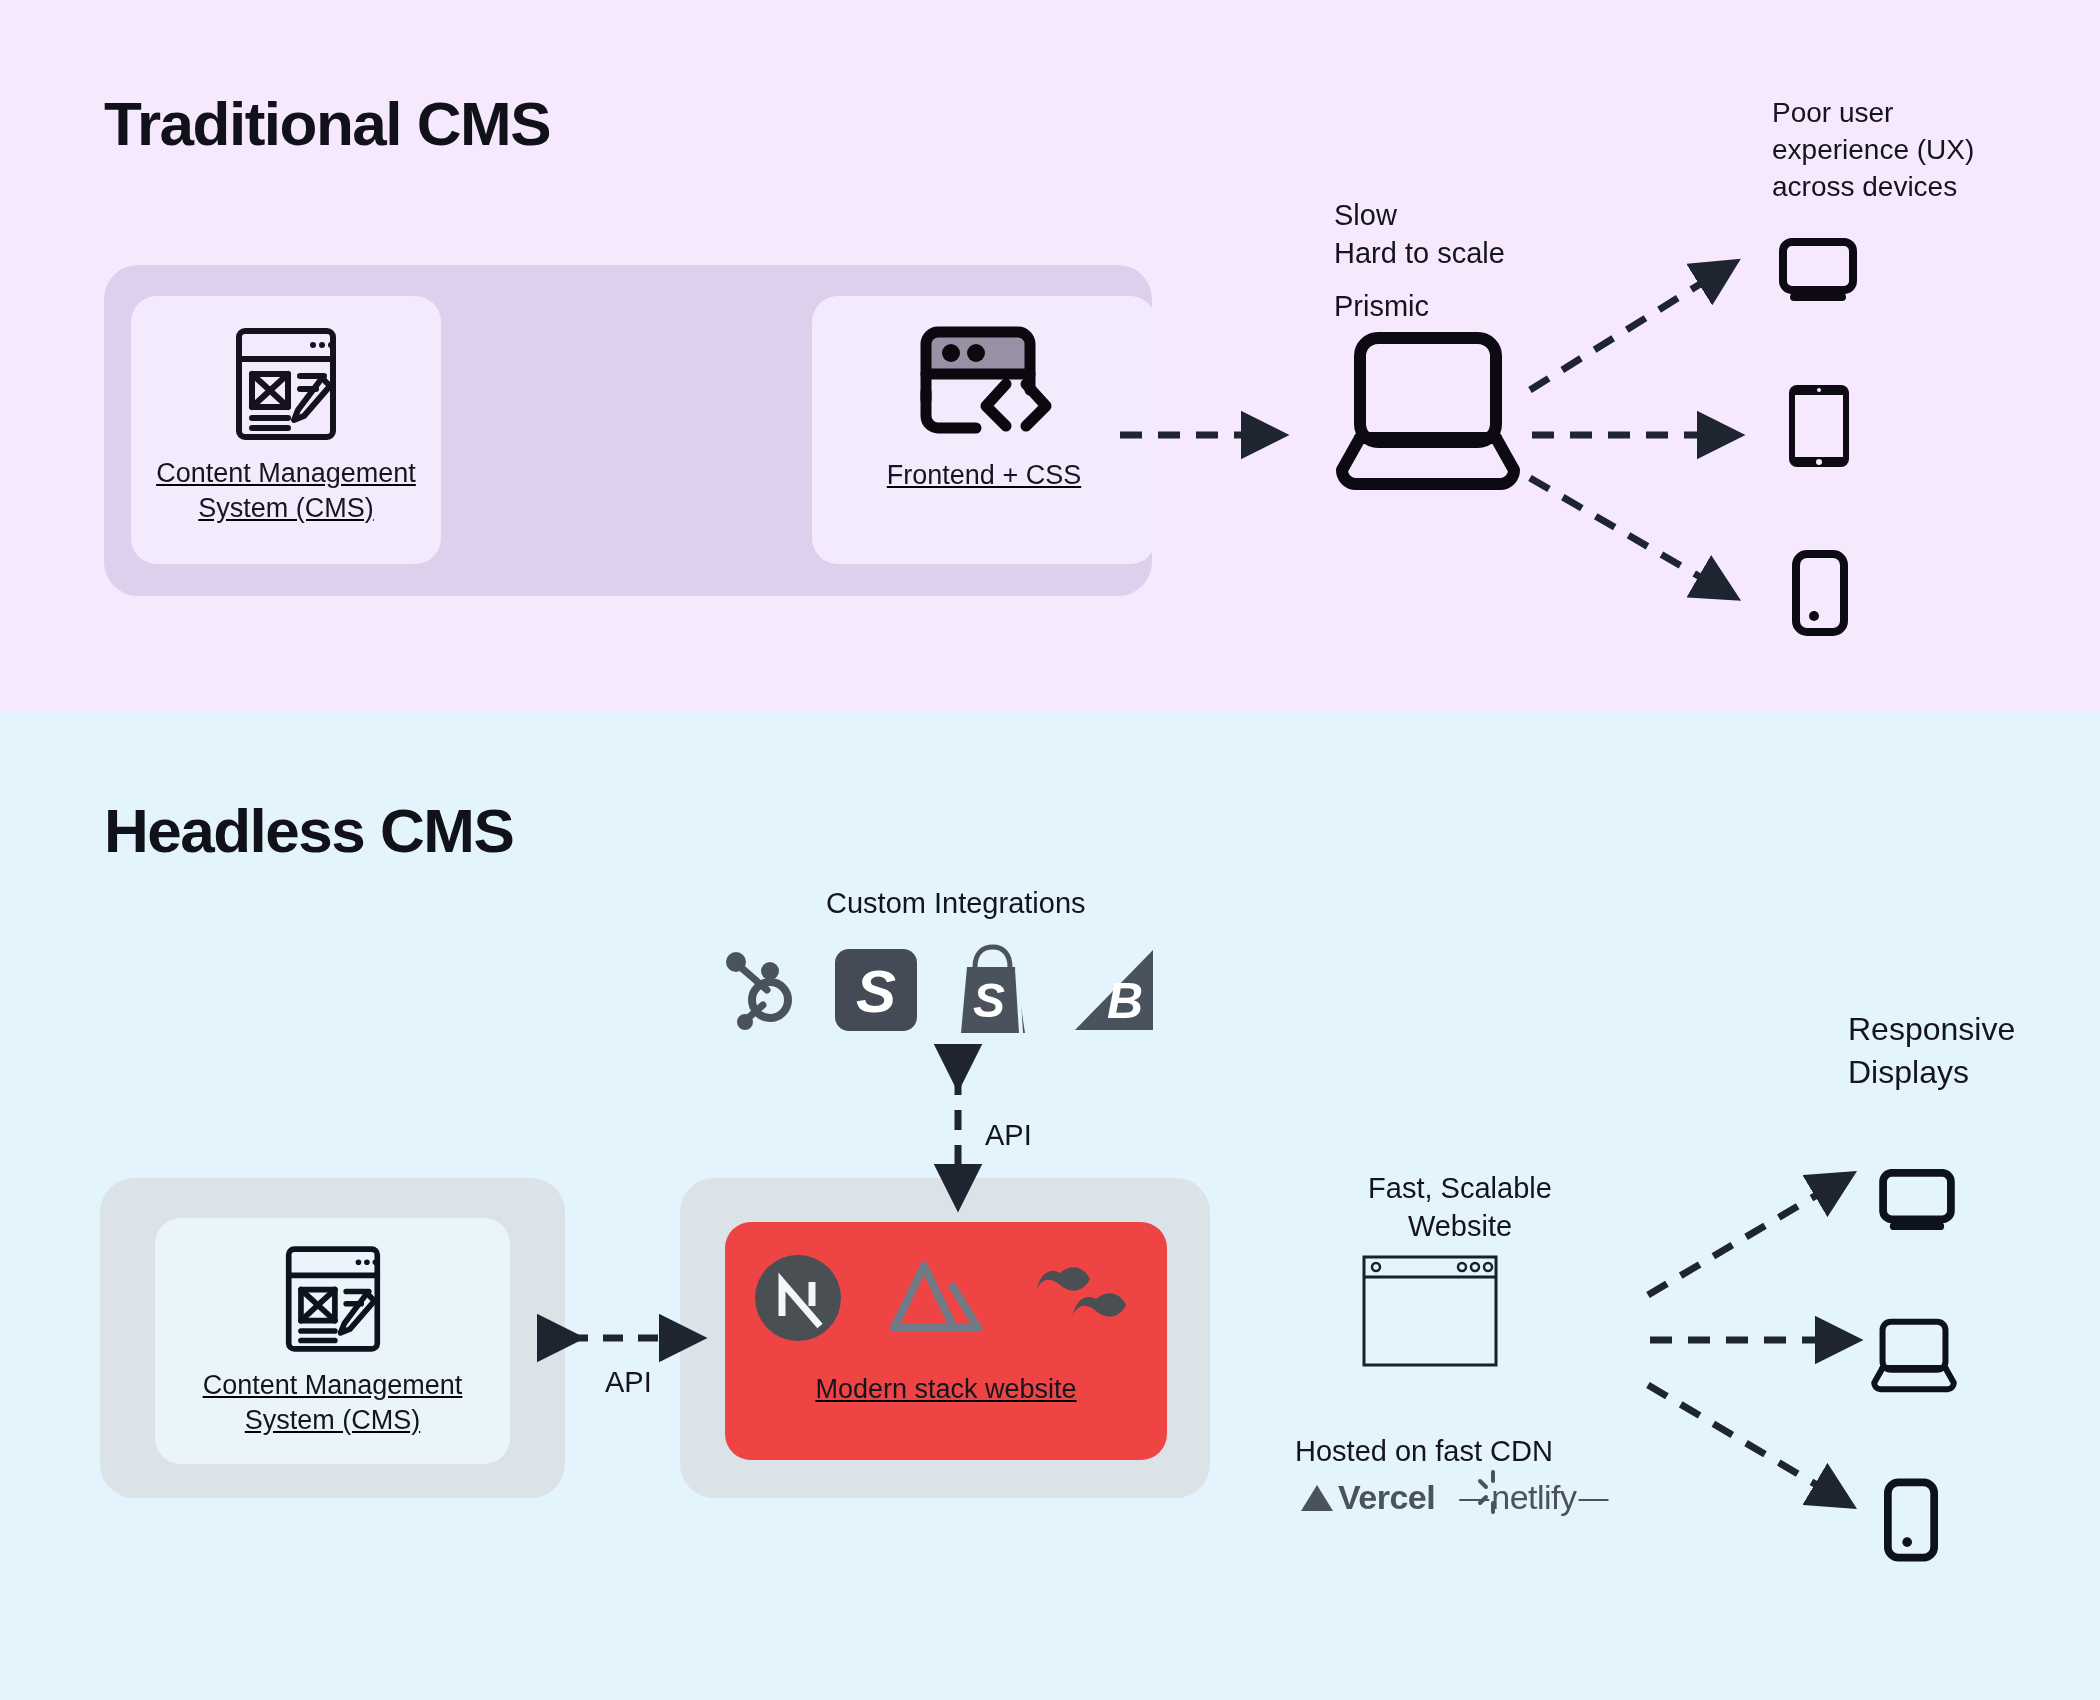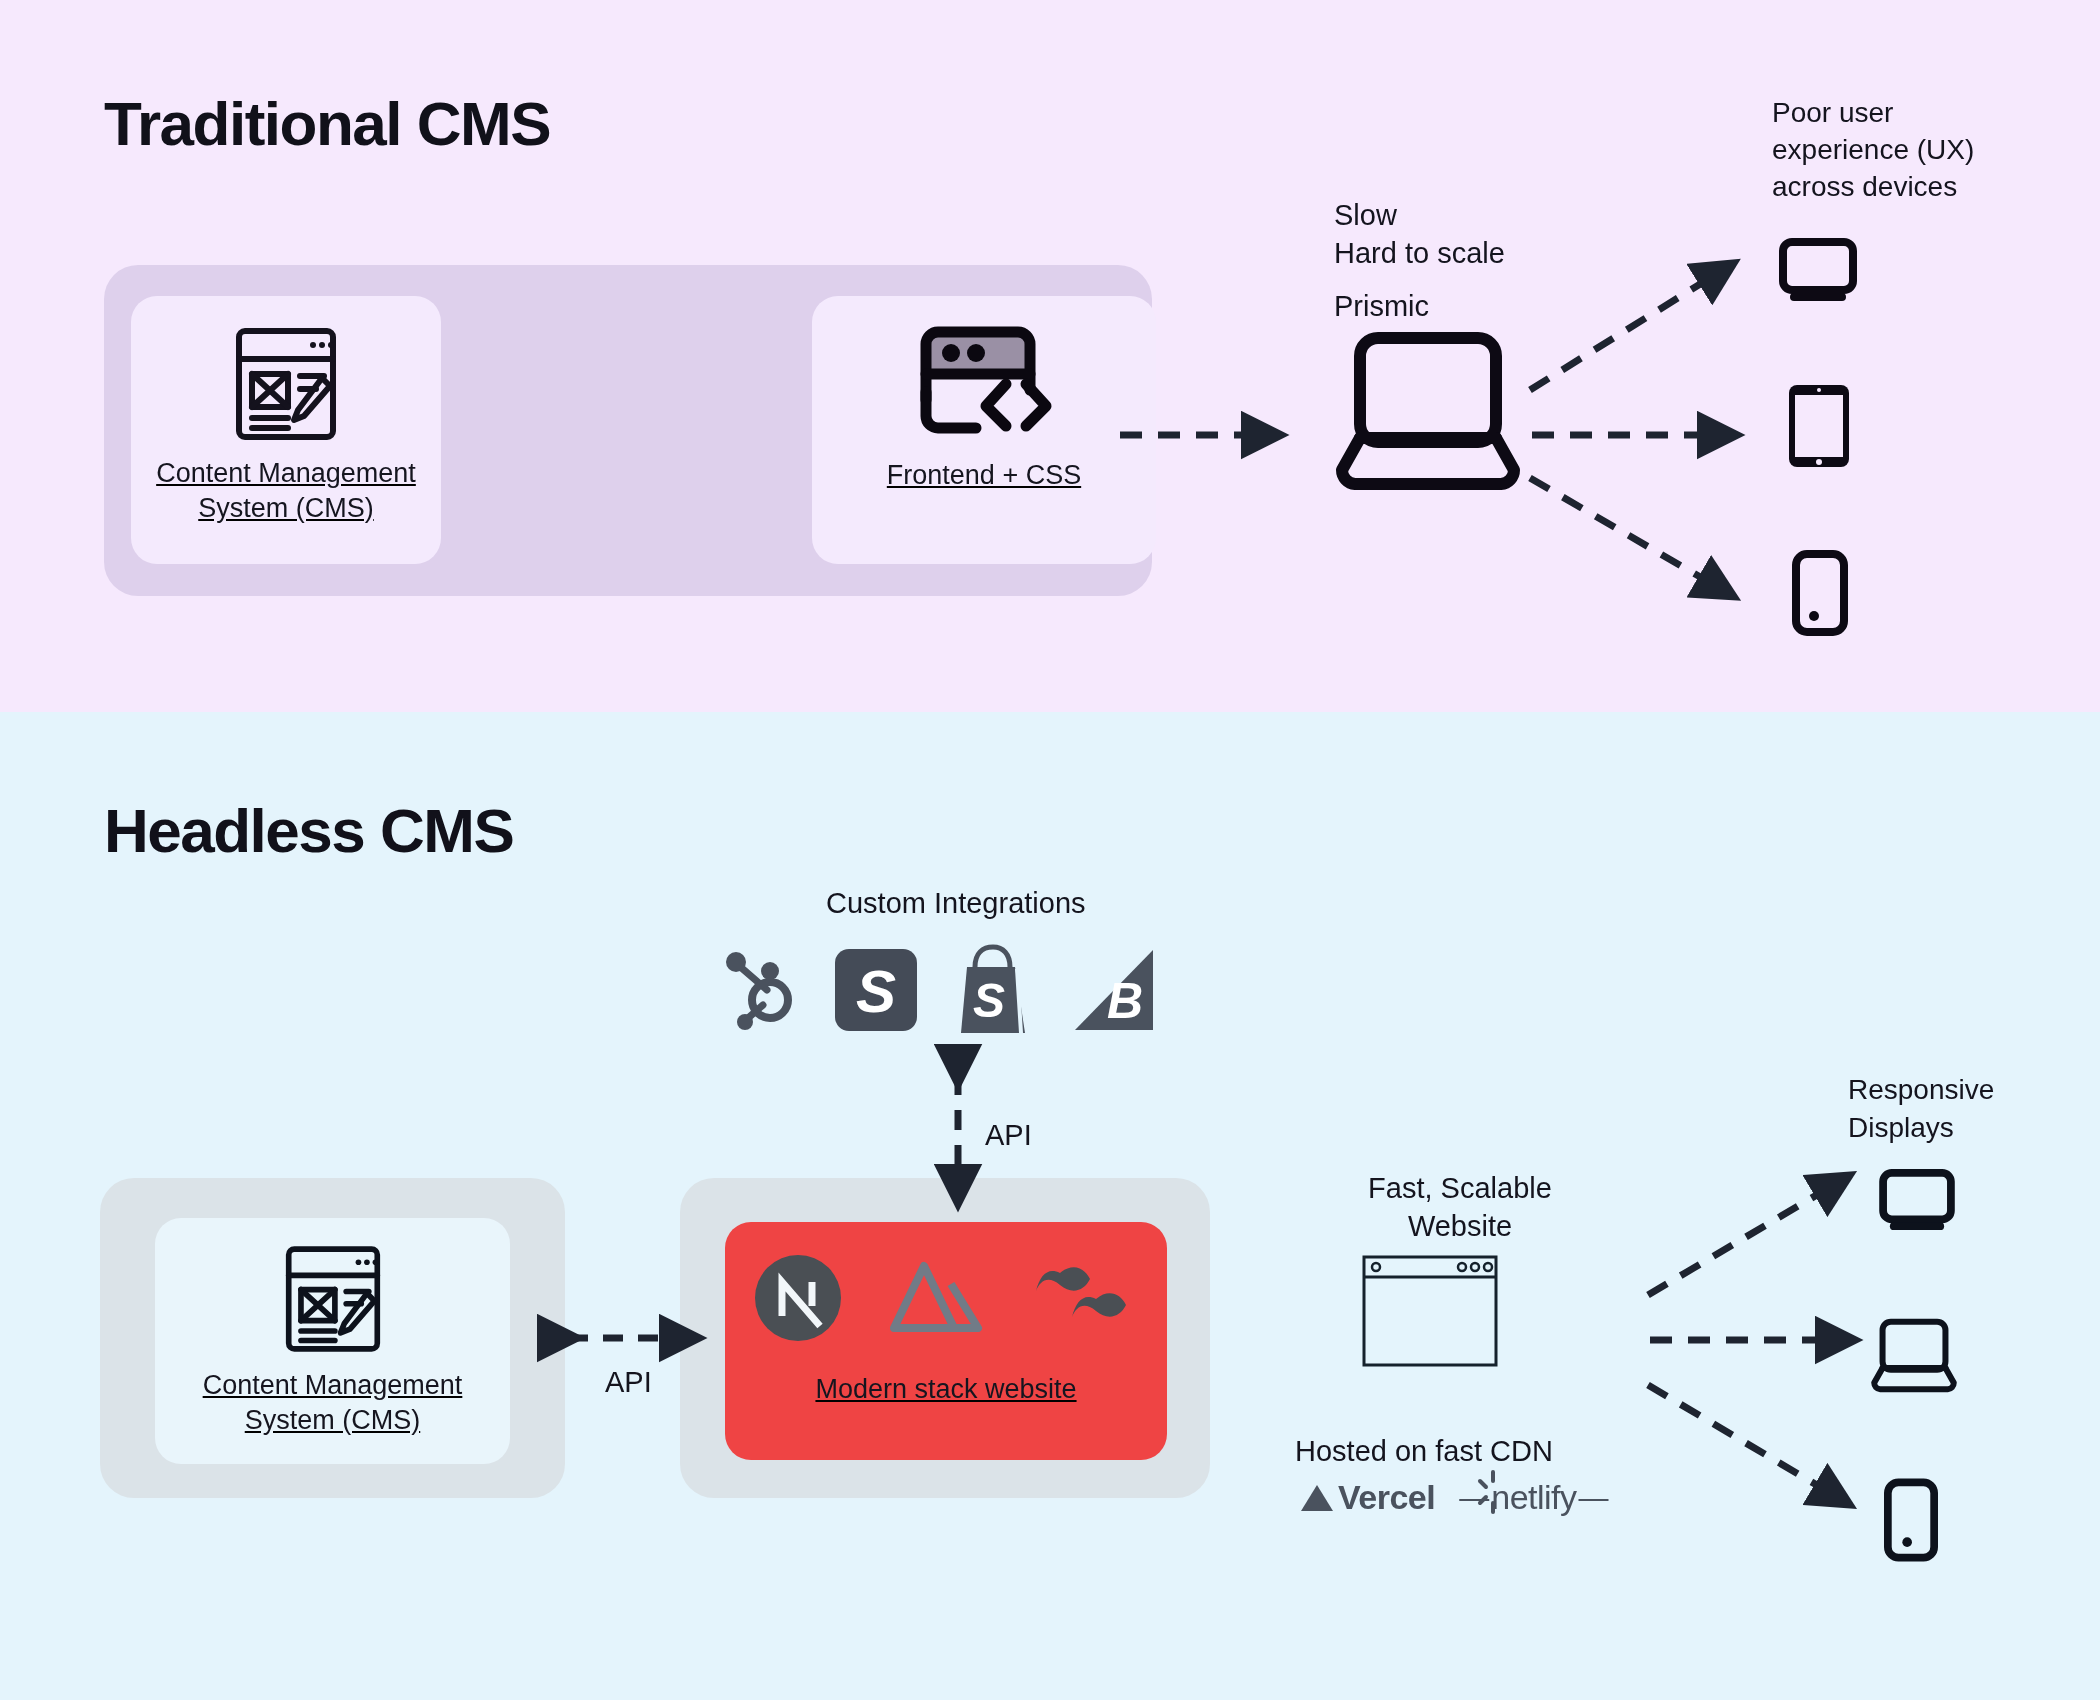--- a/index.html
+++ b/index.html
@@ -67,21 +67,21 @@
   .annot {
     position: absolute;
     font-size: 29px;
     line-height: 1.32;
     color: #14141e;
     white-space: pre-line;
   }
   #annot-slow    { left: 1334px; top: 196px; }
   #annot-display { left: 1334px; top: 287px; }
   #annot-poor-ux { left: 1772px; top: 95px; font-size: 28px; }
-  #annot-responsive { left: 1848px; top: 1071px; font-size: 28px; line-height: 1.34; }
+  #annot-responsive { left: 1848px; top: 1008px; font-size: 32px; line-height: 1.34; }
   #annot-fast-scalable { left: 1300px; top: 1170px; font-size: 29px; text-align: center;
                          width: 320px; line-height: 1.3; }
   #annot-cdn { left: 1295px; top: 1432px; font-size: 29px; }
   #annot-custom-int { left: 826px; top: 884px; font-size: 29px; }
   #annot-api-vert { left: 985px; top: 1116px; font-size: 29px; }
   #annot-api-horiz { left: 605px; top: 1363px; font-size: 29px; }
 
   #source-note {
     position: absolute; left: 88px; top: 1634px;
     font-size: 33px; color: #15151f; letter-spacing: -0.2px;

